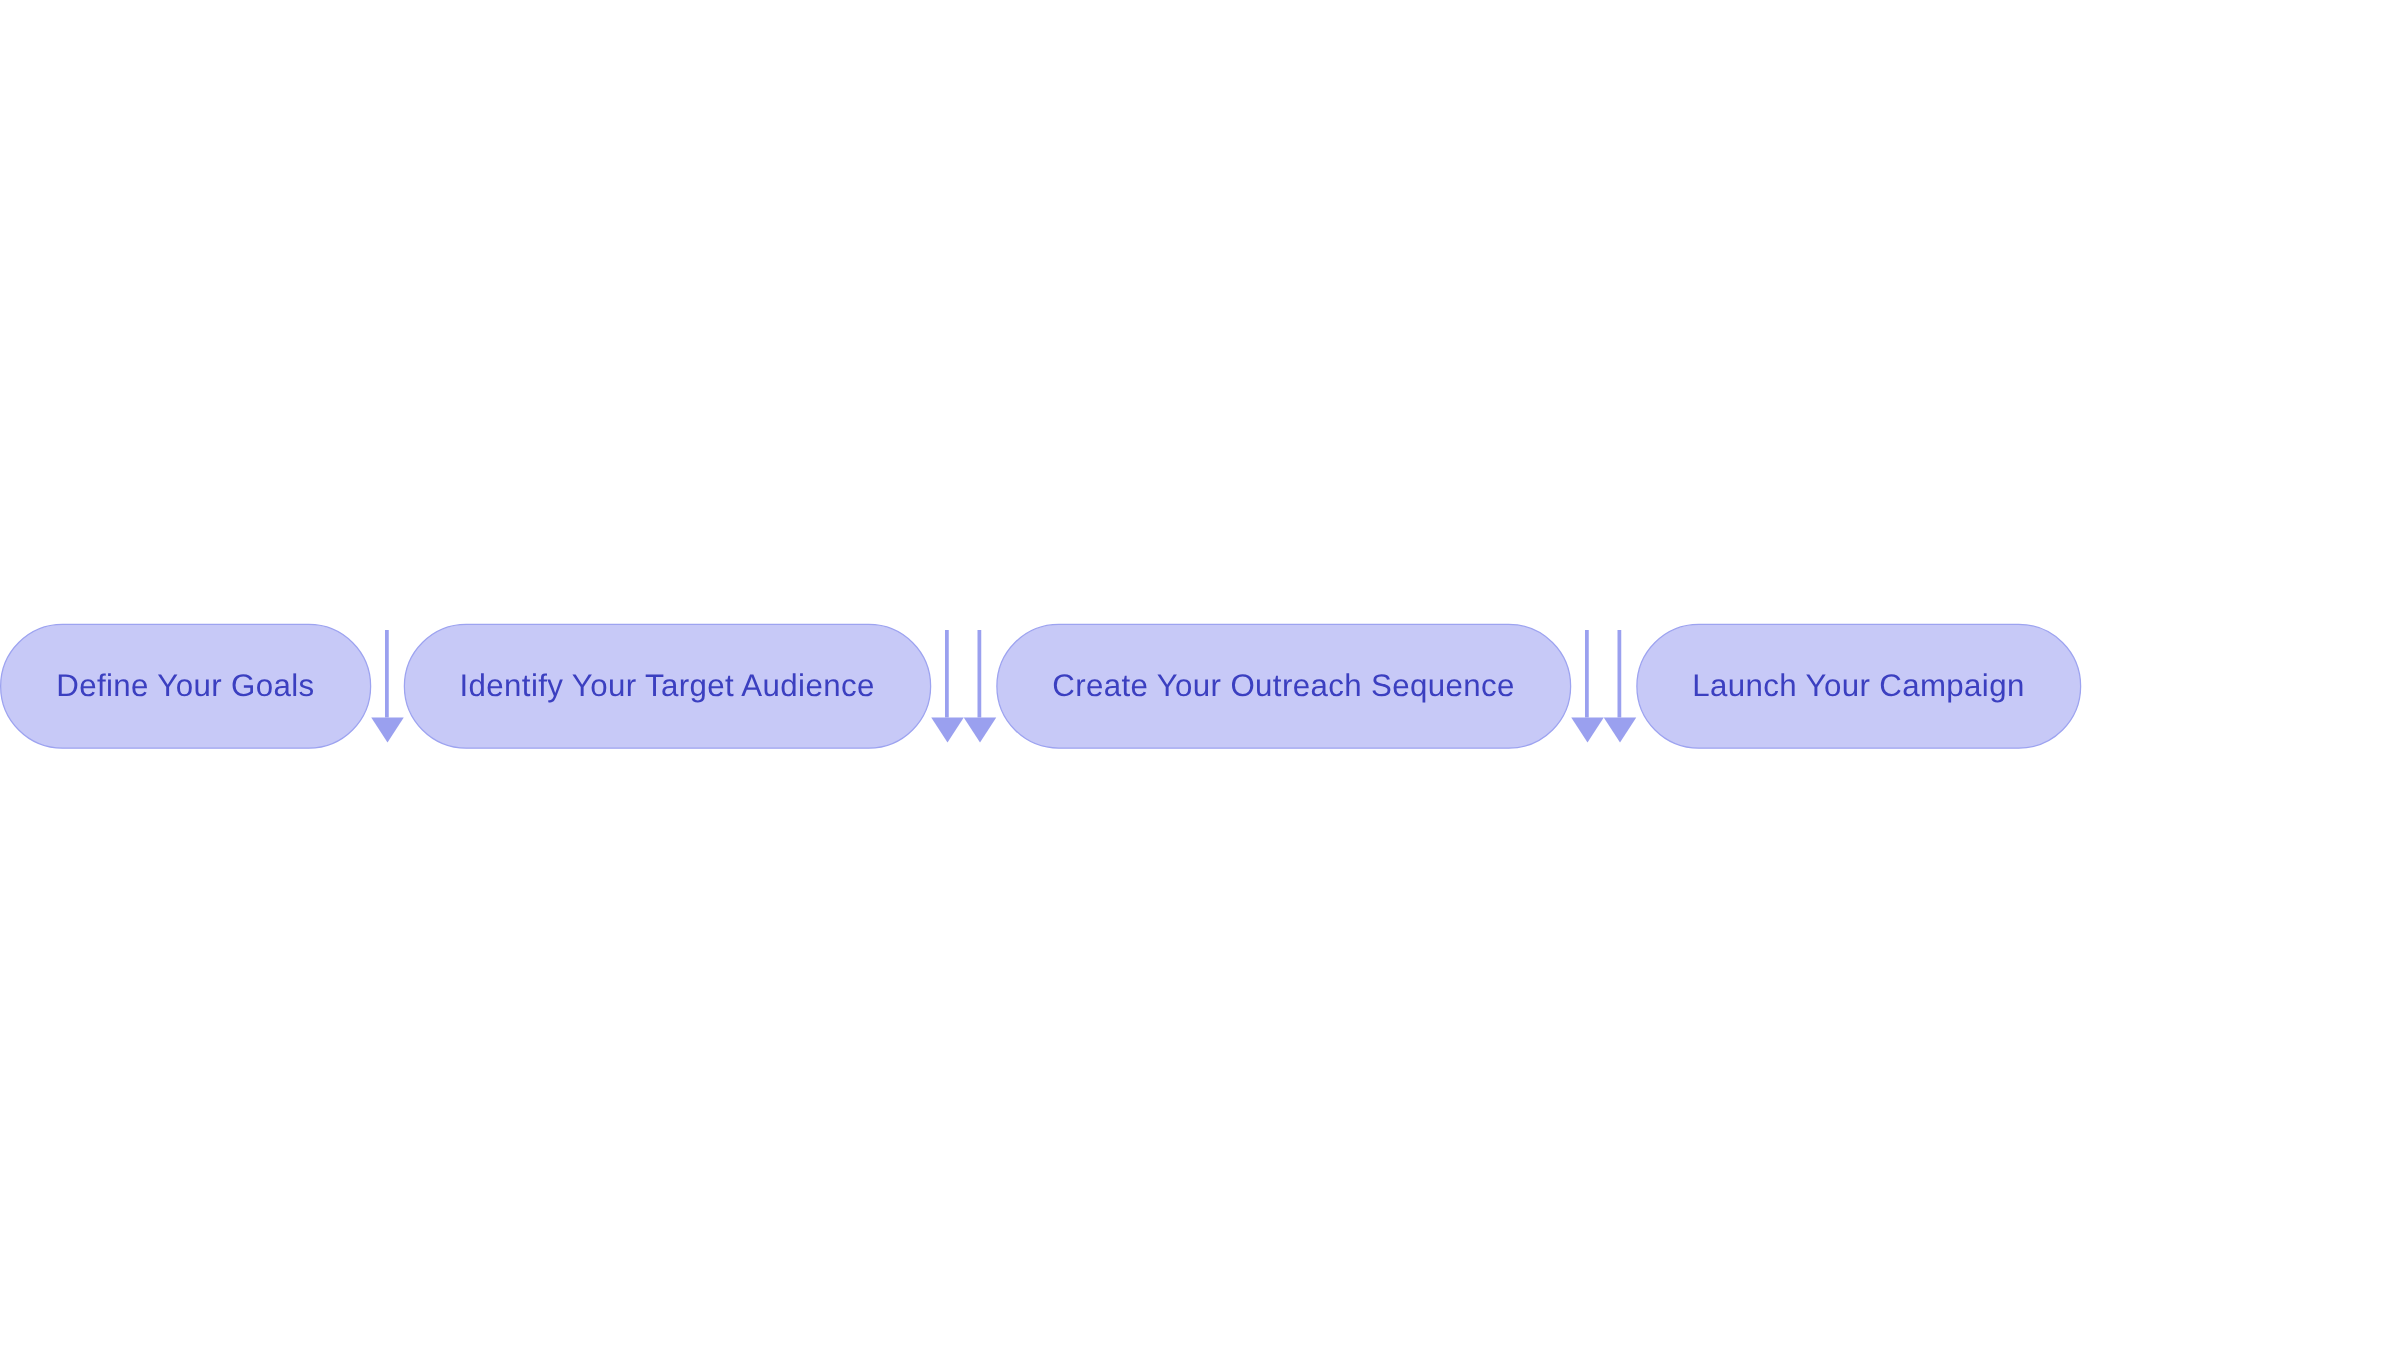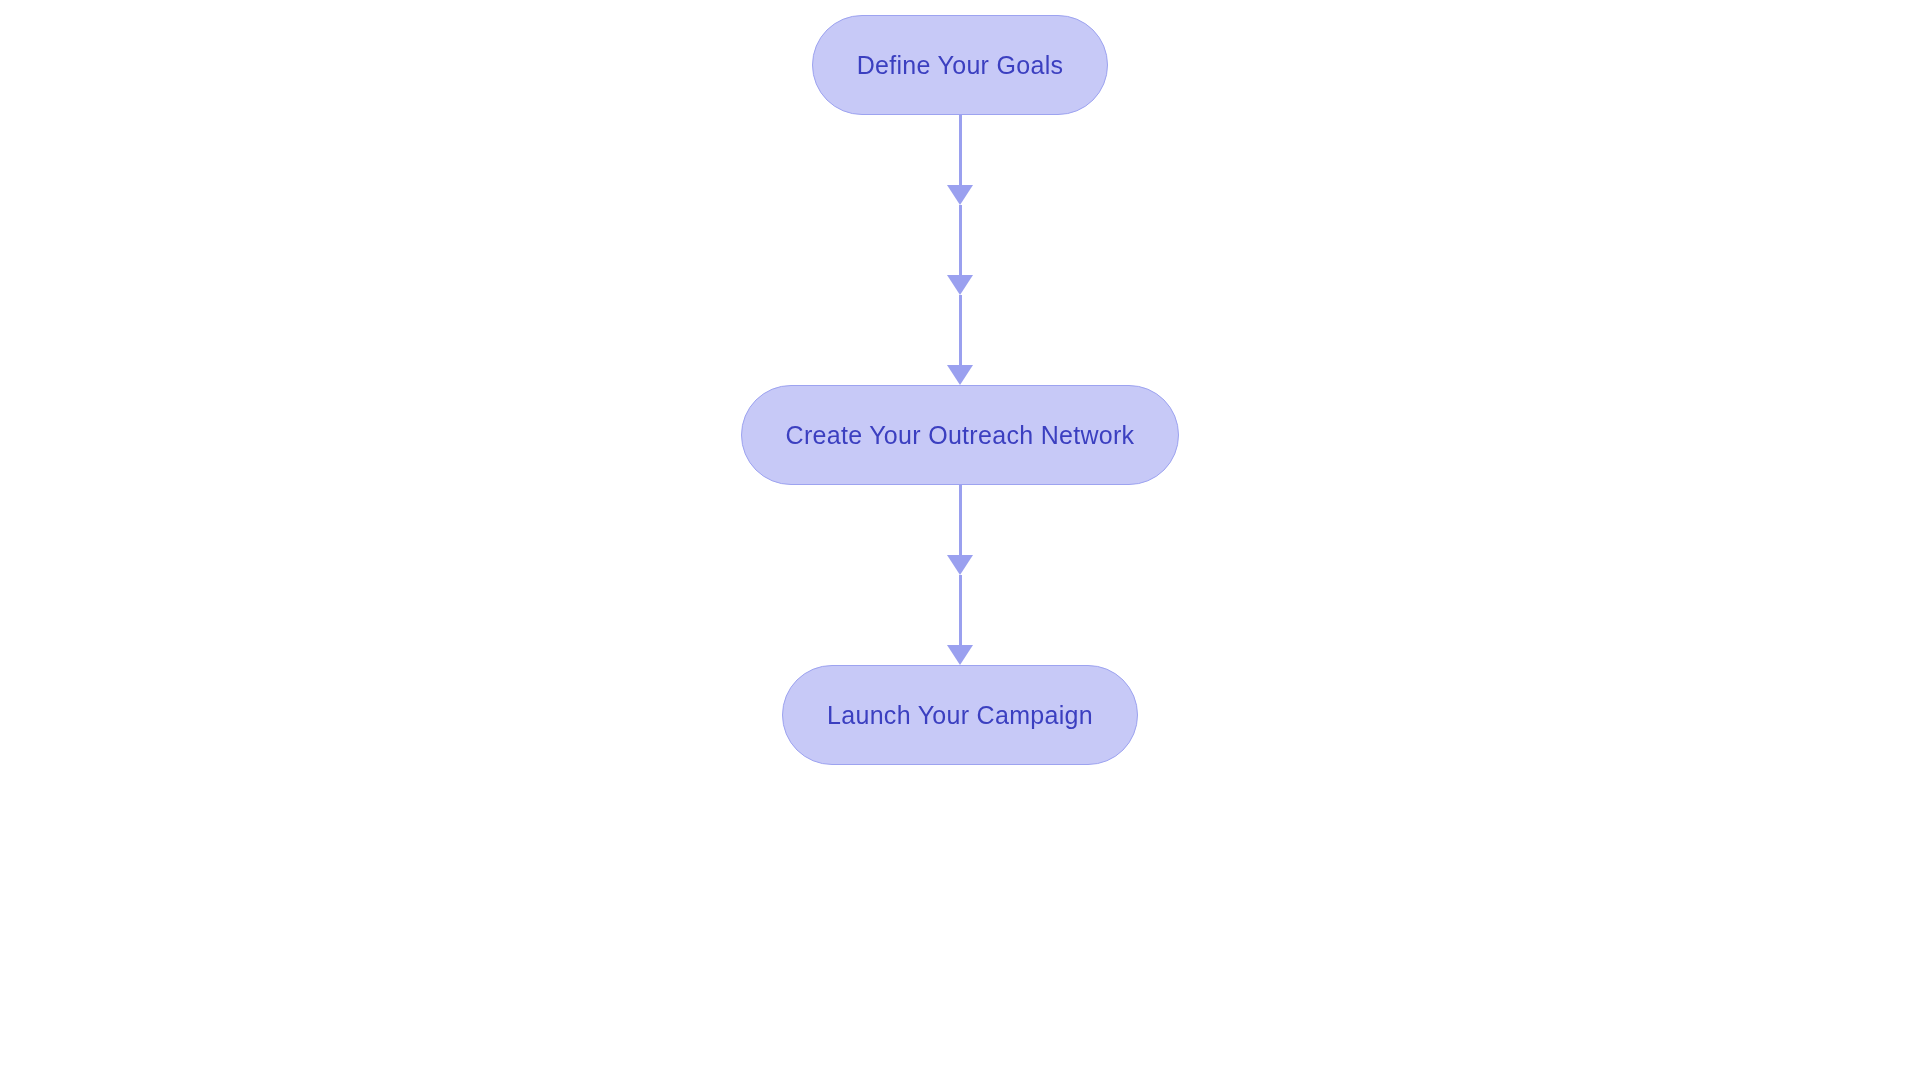--- a/index.html
+++ b/index.html
@@ -14,21 +14,21 @@
     width: 1920px;
     height: 1083px;
     background: var(--bg);
     overflow: hidden;
     font-family: "Liberation Sans", sans-serif;
   }
   .canvas {
     width: 1920px;
     height: 1083px;
     display: flex;
-    flex-direction: column;
+    flex-direction: row;
     align-items: center;
     padding-top: 15px;
   }
   .flow-node {
     height: 100px;
     min-width: 230px;
     padding: 0 44px;
     display: flex;
     align-items: center;
     justify-content: center;
@@ -70,34 +70,37 @@
 
   <div class="flow-node">
     <span class="label">Define Your Goals</span>
   </div>
 
   <div class="connector">
     <div class="line"></div>
     <div class="head"></div>
   </div>
 
+  <div class="flow-node">
+    <span class="label">Identify Your Target Audience</span>
+  </div>
 
   <div class="connector">
     <div class="line"></div>
     <div class="head"></div>
   </div>
 
 
   <div class="connector">
     <div class="line"></div>
     <div class="head"></div>
   </div>
 
   <div class="flow-node">
-    <span class="label">Create Your Outreach Network</span>
+    <span class="label">Create Your Outreach Sequence</span>
   </div>
 
   <div class="connector">
     <div class="line"></div>
     <div class="head"></div>
   </div>
 
 
   <div class="connector">
     <div class="line"></div>

